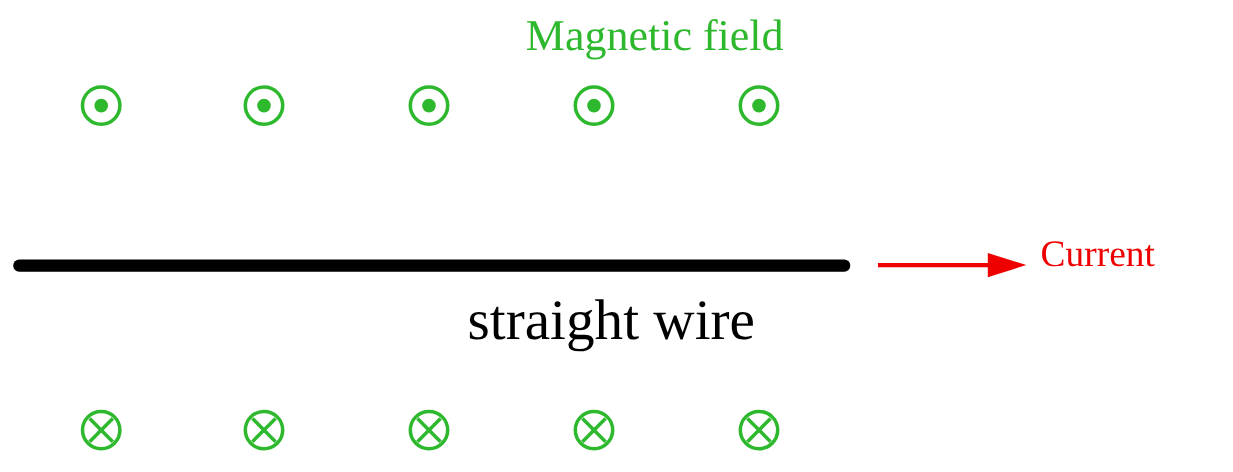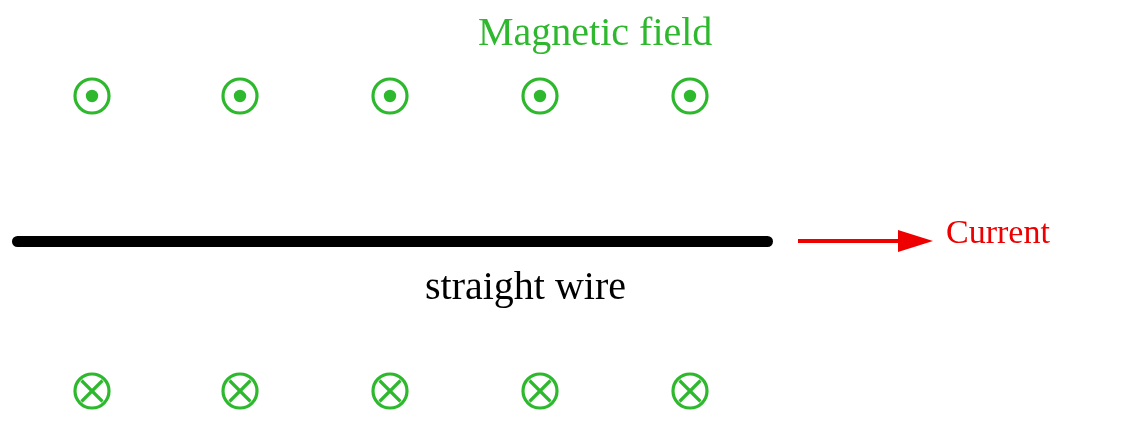--- a/index.html
+++ b/index.html
@@ -25,21 +25,21 @@
   }
   #magnetic-field-label {
     left: 478px;
     top: 12px;
     font-size: 40px;
     color: #2DB82D;
   }
   #straight-wire-label {
     left: 425px;
     top: 266px;
-    font-size: 40px;
+    font-size: 52px;
     color: #000000;
   }
   #current-label {
     left: 946px;
     top: 215px;
     font-size: 34px;
     color: #EE0000;
   }
 
   

